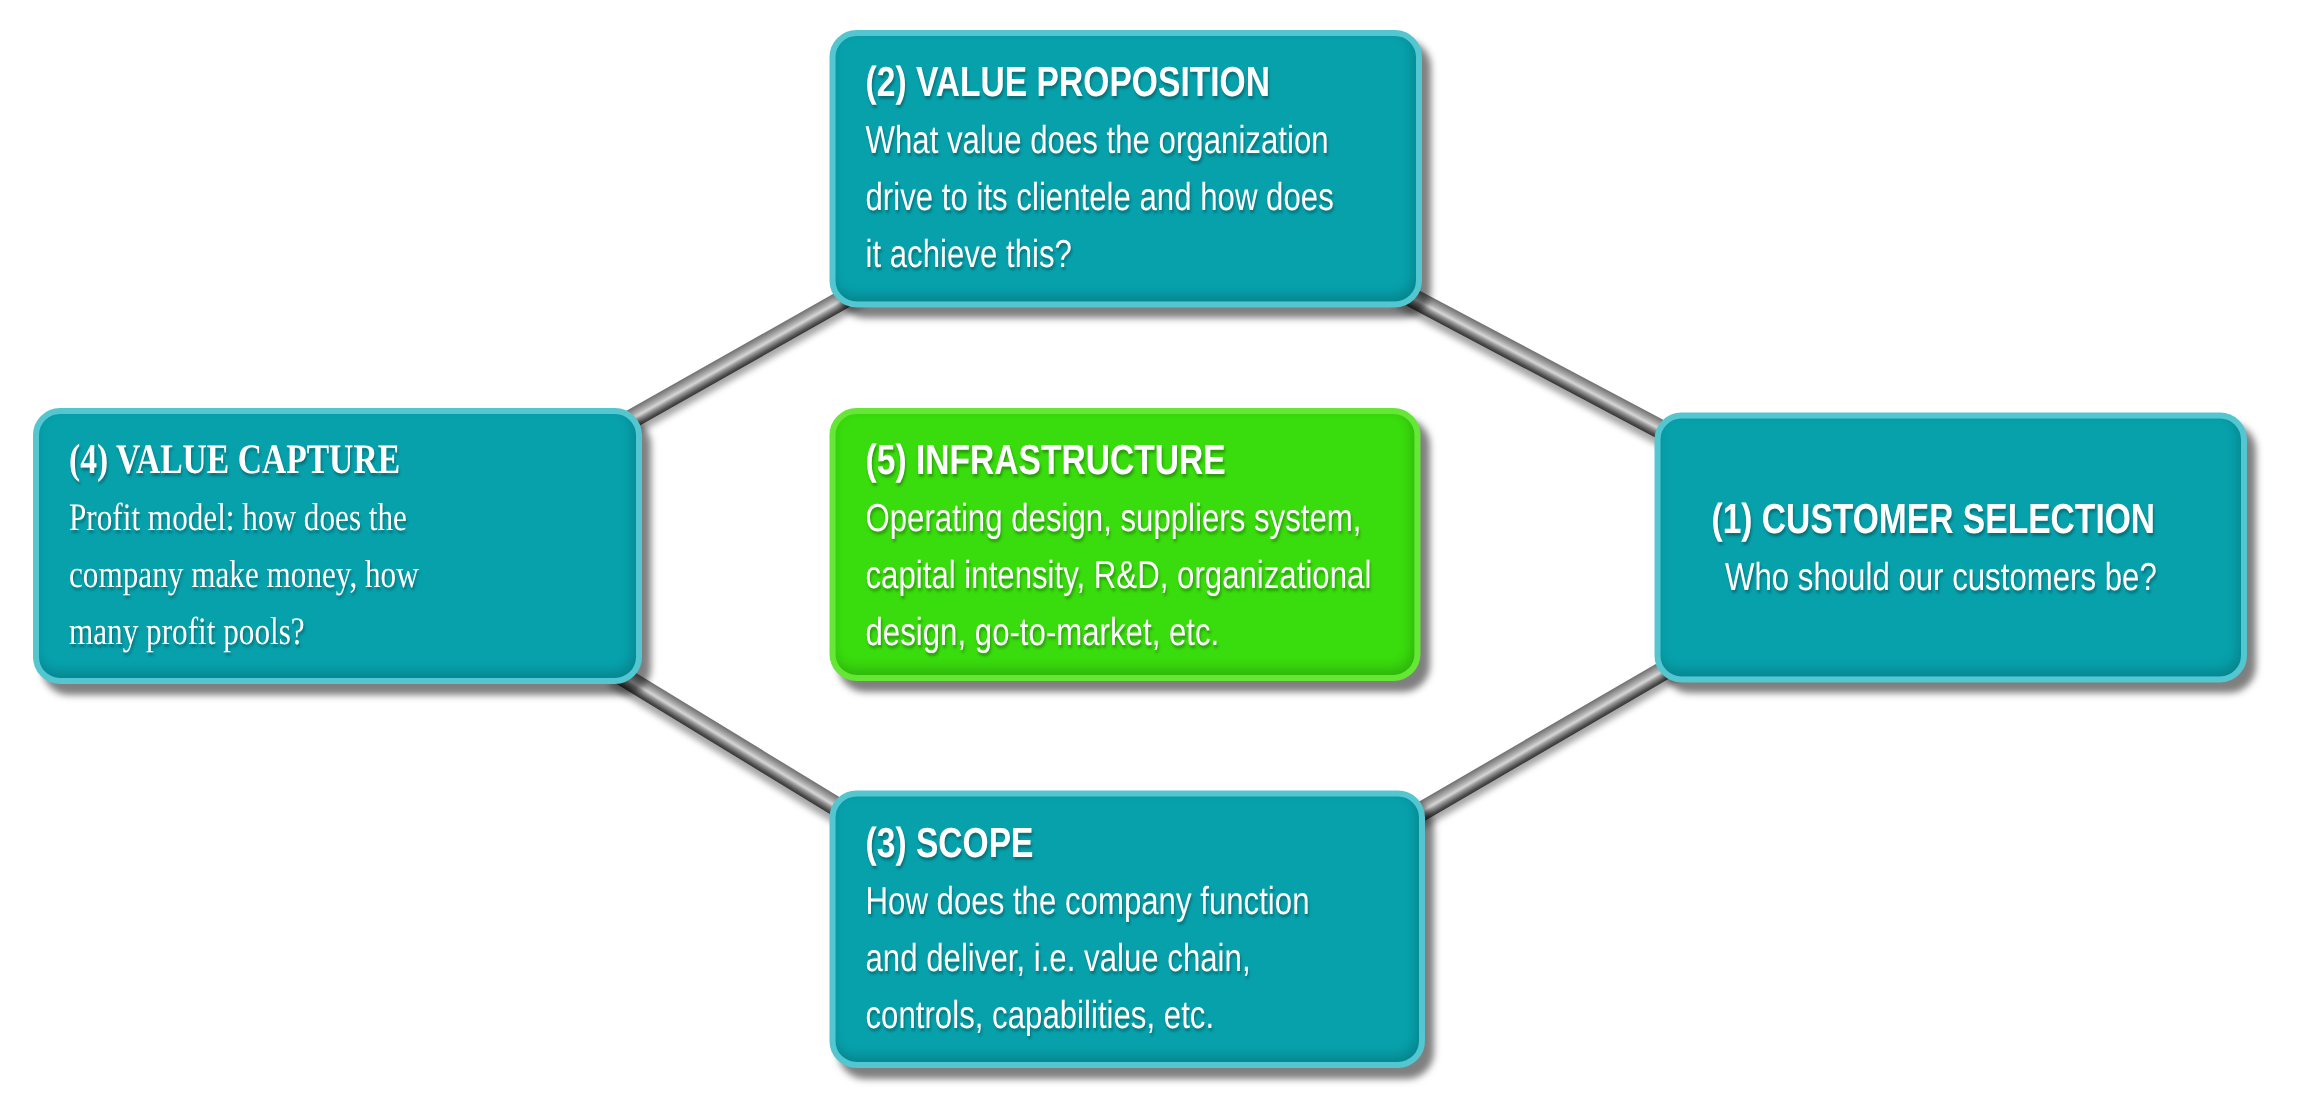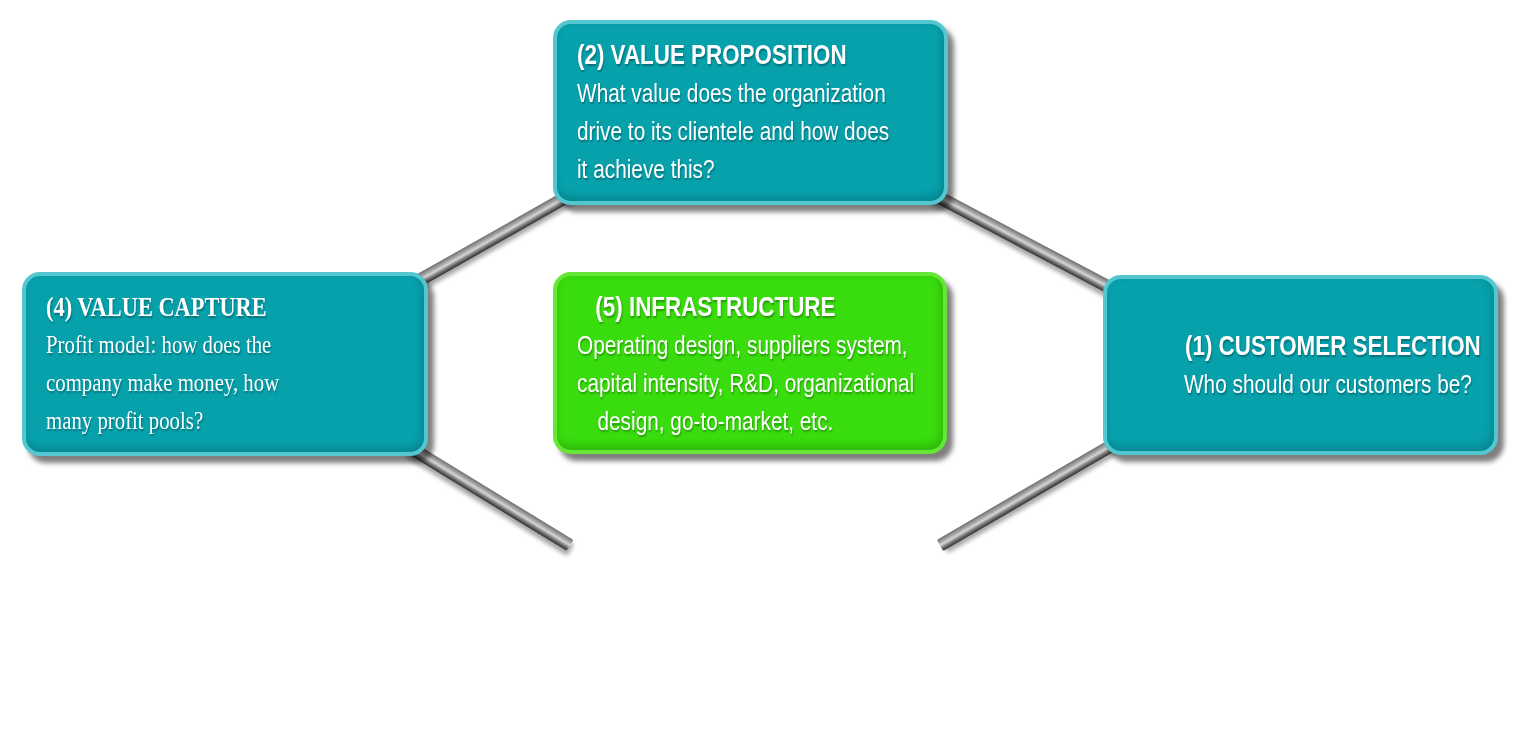--- a/index.html
+++ b/index.html
@@ -45,35 +45,35 @@
     line-height: 38px;
     white-space: nowrap;
     transform: scaleX(0.8);
     transform-origin: 0 50%;
     text-shadow: 1px 2px 2px rgba(0,0,0,0.30);
   }
   .node.centered {
     display: flex;
     flex-direction: column;
     justify-content: center;
-    align-items: flex-start;
+    align-items: flex-end;
     padding-left: 41px;
   }
   .node.centered .title,
   .node.centered .line { transform-origin: 50% 50%; }
 
   
   .c-top-left     { left: 405px; top: 281.5px; width: 195px; transform: rotate(-29.5deg); }
   .c-top-right    { left: 930px; top: 185.5px; width: 209px; transform: rotate(27.9deg); }
   .c-bottom-left  { left: 408px; top: 439.5px; width: 190px; transform: rotate(31.4deg); }
   .c-bottom-right { left: 940px; top: 538.5px; width: 202px; transform: rotate(-30.2deg); }
 
   .n-top    { left: 553px;  top: 20px;  width: 395px; height: 185px; }
   .n-left   { left: 22px;   top: 272px; width: 406px; height: 184px; font-family: Liberation Serif, serif; }
-  .n-center { left: 553px;  top: 272px; width: 394px; height: 182px; text-align: center; }
+  .n-center { left: 553px;  top: 272px; width: 394px; height: 182px; }
   .n-right  { left: 1103px; top: 275px; width: 395px; height: 180px; }
   .n-bottom { left: 553px;  top: 527px; width: 397px; height: 185px; }
 </style>
 </head>
 <body>
 
 <div class="canvas">
 
   <div class="connector c-top-left"></div>
   <div class="connector c-top-right"></div>
@@ -99,14 +99,20 @@
     <div class="line">Operating design, suppliers system,</div>
     <div class="line">capital intensity, R&amp;D, organizational</div>
     <div class="line">design, go-to-market, etc.</div>
   </div>
 
   <div class="node teal centered n-right">
     <div class="title">(1) CUSTOMER SELECTION</div>
     <div class="line">Who should our customers be?</div>
   </div>
 
+  <div class="node teal n-bottom">
+    <div class="title">(3) SCOPE</div>
+    <div class="line">How does the company function</div>
+    <div class="line">and deliver, i.e. value chain,</div>
+    <div class="line">controls, capabilities, etc.</div>
+  </div>
 
 </div>
 
 </body></html>

